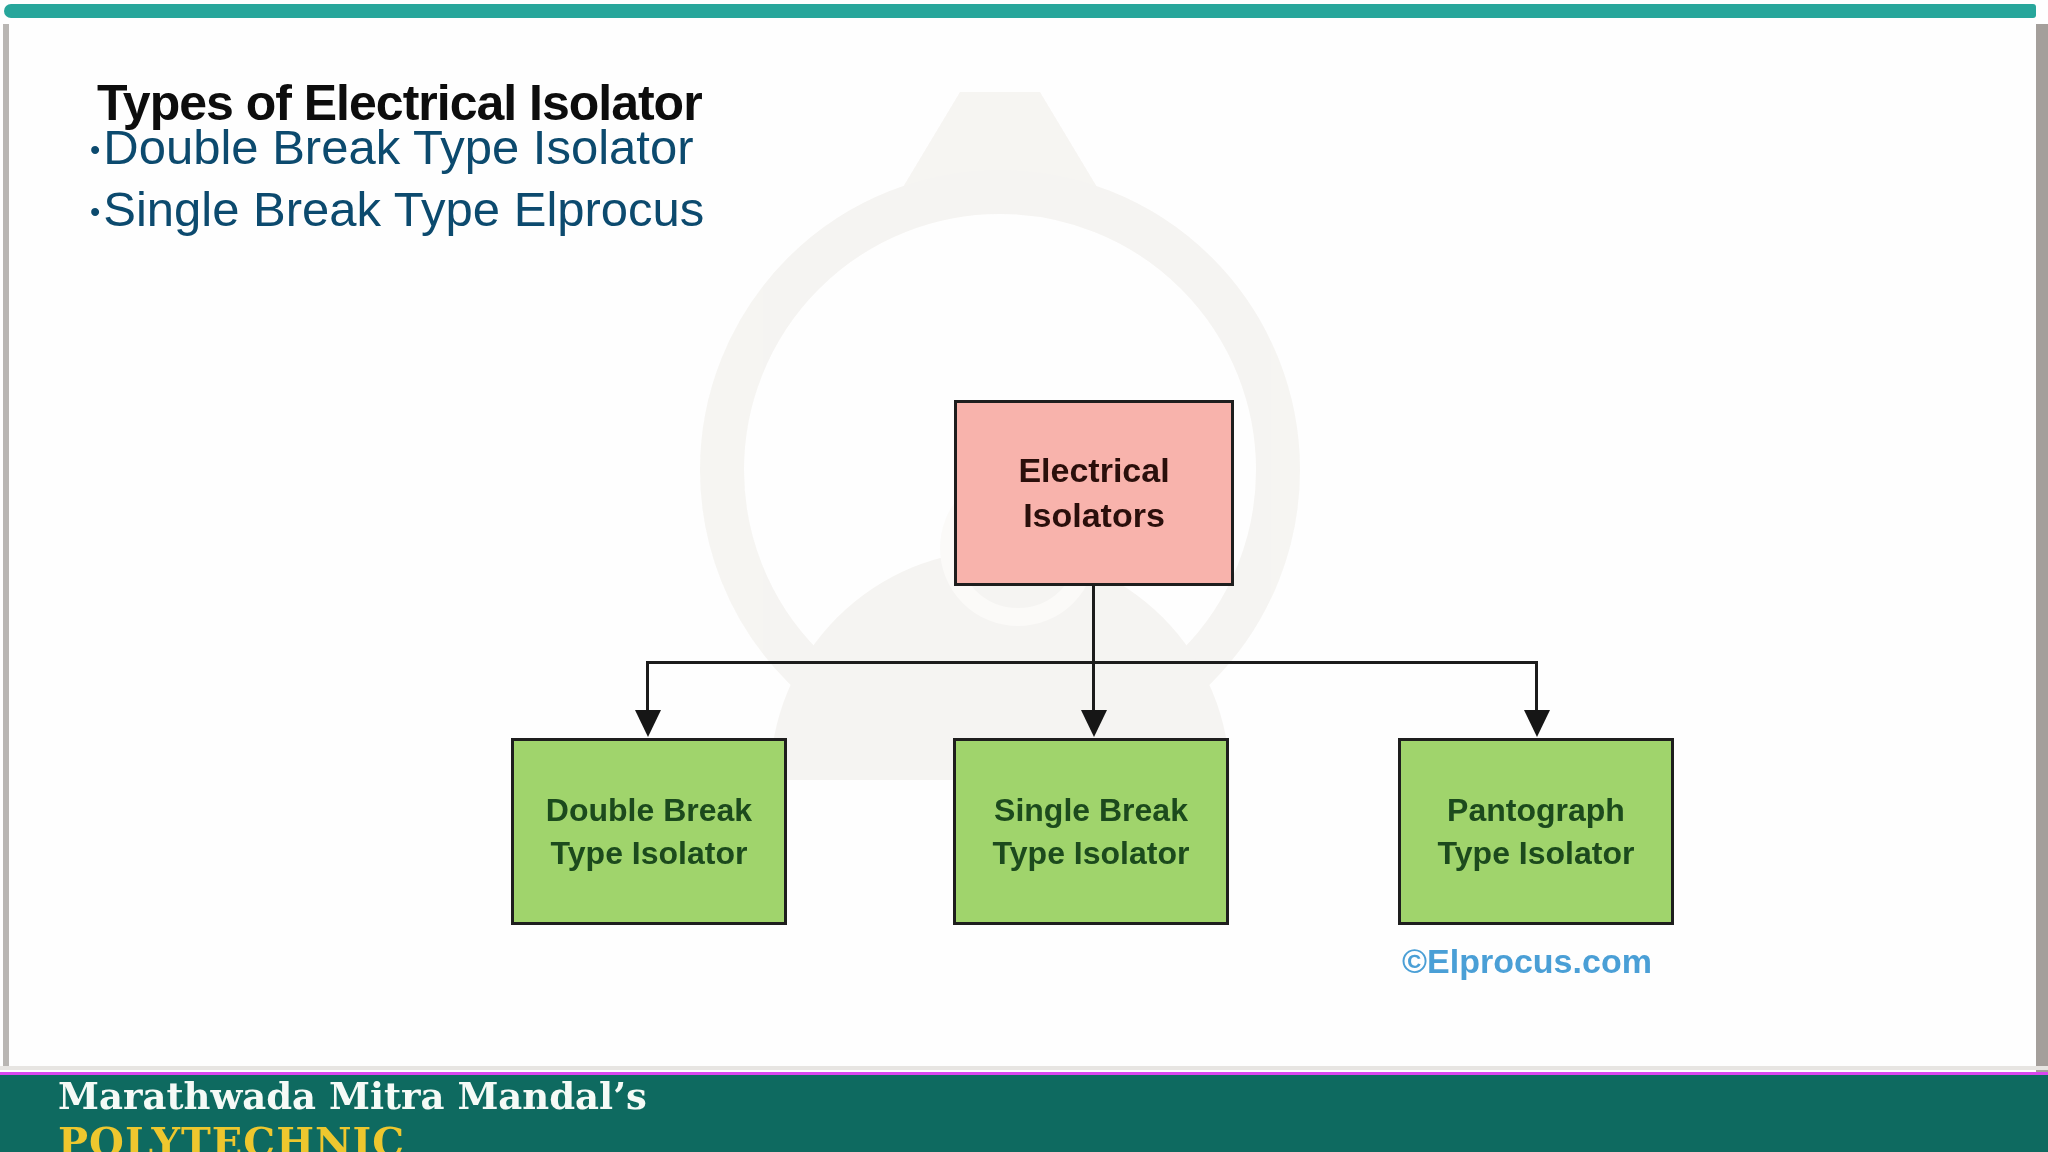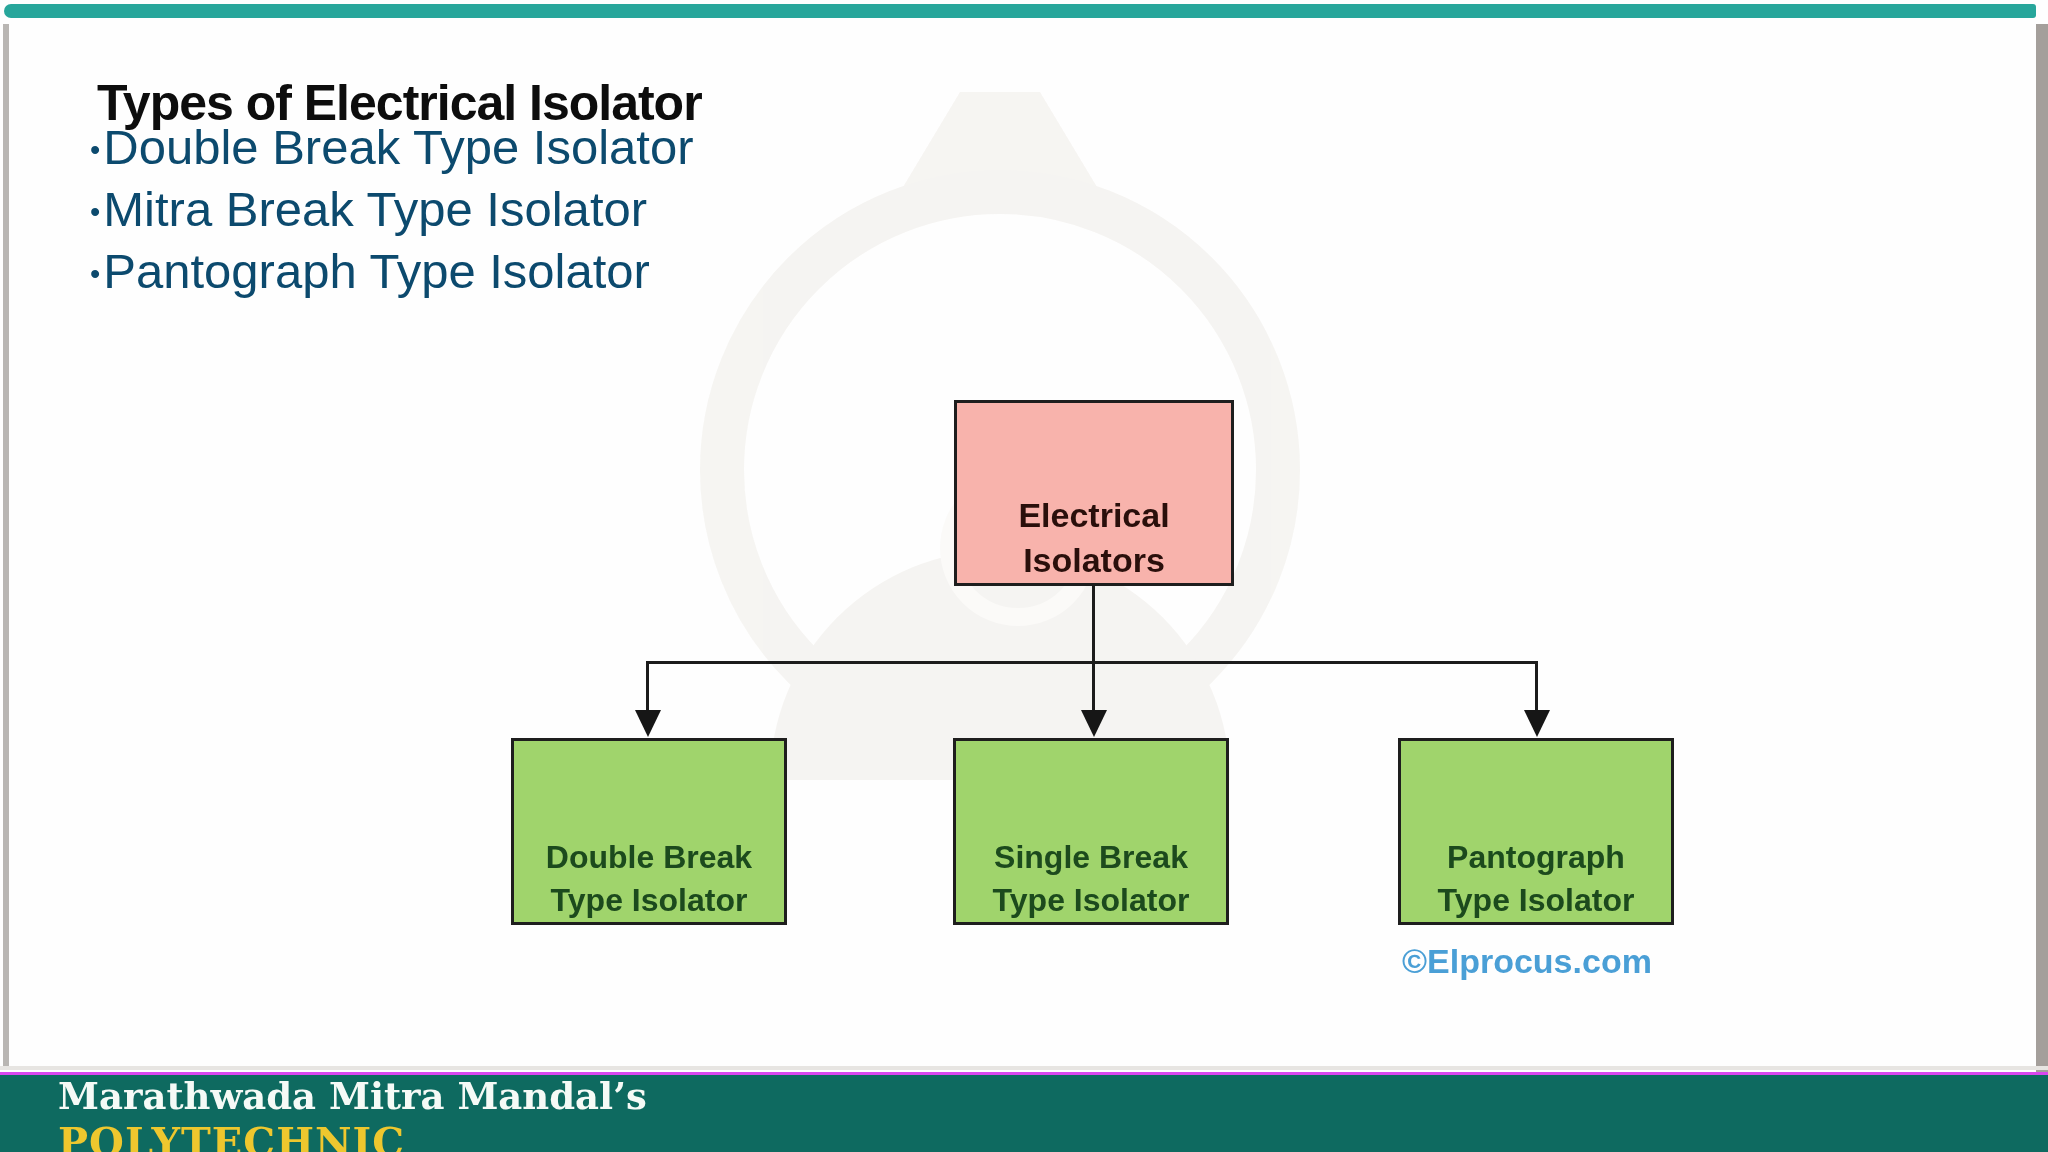--- a/index.html
+++ b/index.html
@@ -27,21 +27,21 @@
   
   .title{position:absolute;left:97px;top:40px;font-size:50px;font-weight:700;color:#0d0d0d;
          letter-spacing:-1px;white-space:nowrap;}
   .bullets{position:absolute;left:90px;top:116px;margin:0;padding:0;list-style:none;
            font-size:49px;color:#0c4a6e;}
   .bullets li{height:62px;line-height:62px;white-space:nowrap;}
   .dot{font-size:0.6em;vertical-align:0.14em;margin-right:3px;}
 
   
   .node{position:absolute;box-sizing:border-box;border:3px solid #1e1e1e;display:flex;
-        flex-direction:column;align-items:center;justify-content:flex-end;font-weight:700;
+        flex-direction:column;align-items:center;justify-content:center;font-weight:700;
         text-align:center;}
   .root{left:954px;top:400px;width:280px;height:186px;background:#f8b3ac;color:#2a0f0b;
         font-size:34px;line-height:45px;}
   .child{top:738px;width:276px;height:187px;background:#a0d46c;color:#1c4a1d;
          font-size:32px;line-height:43px;}
   .c0{left:511px;} .c1{left:953px;} .c2{left:1398px;}
   .conn{position:absolute;background:#1c1c1c;}
   .v-root{left:1092px;top:585px;width:3px;height:79px;}
   .h-main{left:647px;top:661px;width:891px;height:3px;}
   .stub0{left:646px;top:661px;width:3px;height:53px;}
@@ -77,22 +77,21 @@
     <div class="wm-neck"></div>
     <div class="wm-ring"></div>
     <div class="wm-dome"></div>
     <div class="wm-blob"></div>
   </div>
 
   <h1 class="title">Types of Electrical Isolator</h1>
 
   <ul class="bullets">
     <li><span class="dot">•</span><span>Double Break Type Isolator</span></li>
-    <li><span class="dot">•</span><span>Mitra Break Type Isolator</span></li>
-    <li><span class="dot">•</span><span>Pantograph Type Isolator</span></li>
+    <li><span class="dot">•</span><span>Single Break Type Elprocus</span></li>
   </ul>
 
   <div>
     <div class="node root">
       <span>Electrical</span>
       <span>Isolators</span>
     </div>
 
     <div class="conn v-root"></div>
     <div class="conn h-main"></div>

